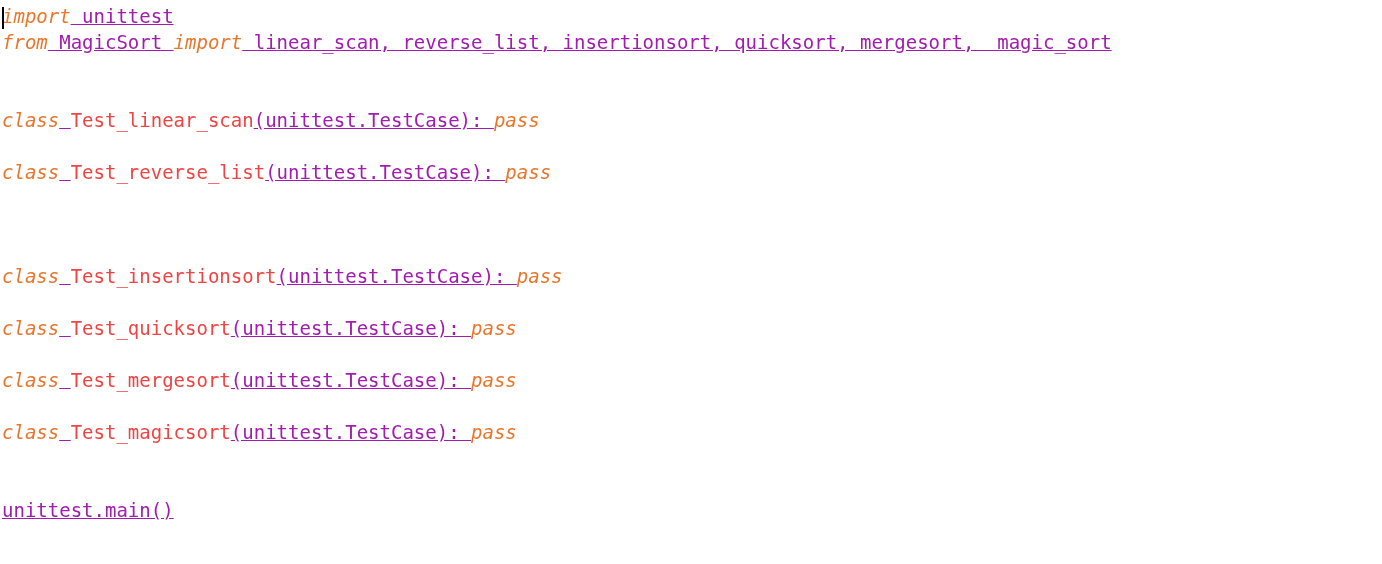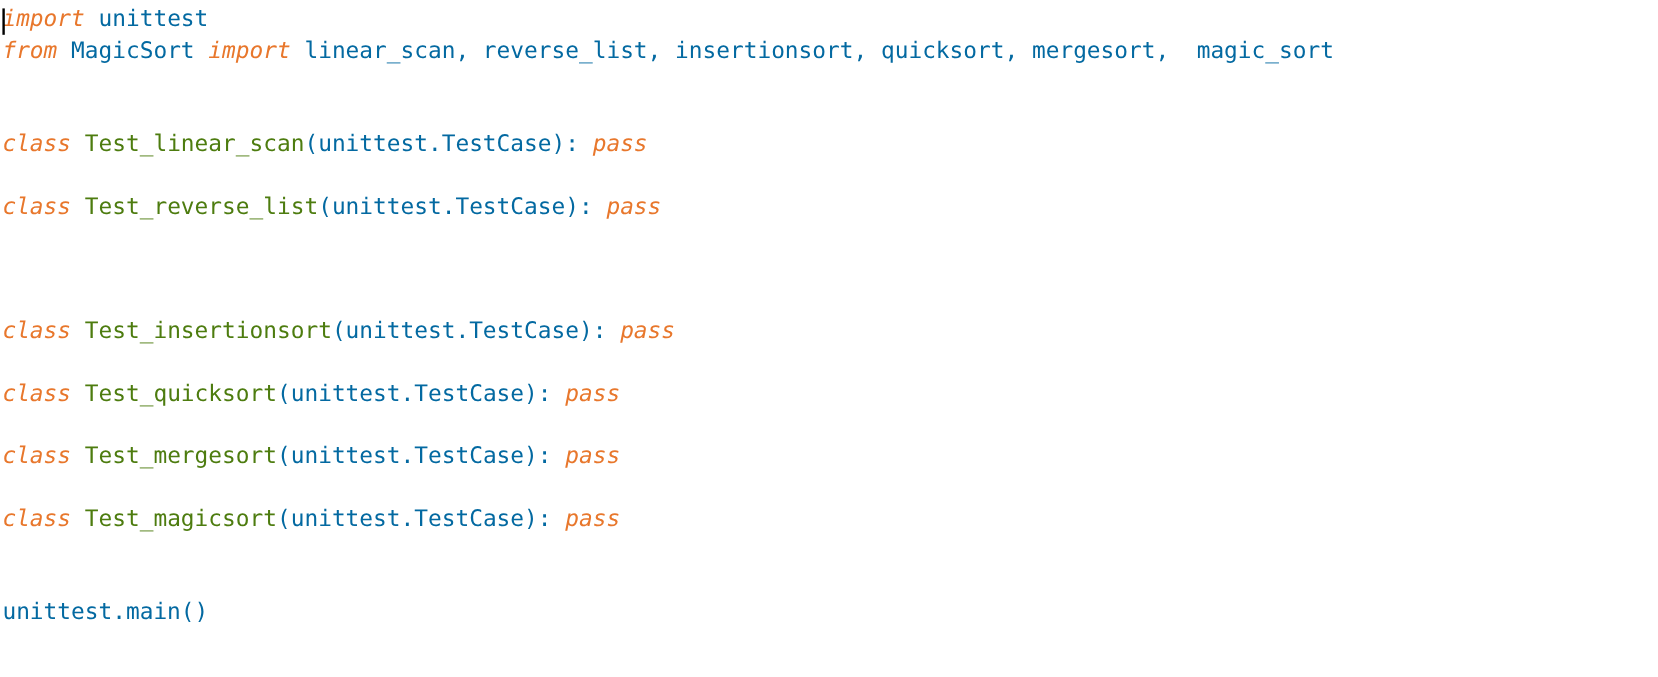--- a/index.html
+++ b/index.html
@@ -32,22 +32,22 @@
     height: 26px;
     line-height: 26px;
     white-space: pre;
     position: relative;
   }
   .line.blank {
     height: 26px;
   }
   
   .kw   { color: #e8772c; font-style: italic; }
-  .cls  { color: #4d7c0f; }
-  .plain{ color: #0369a1; }
+  .cls  { color: #ef4444; }
+  .plain{ color: #a21caf; text-decoration: underline; }
   
   .caret {
     position: absolute;
     left: 0px;
     top: 4px;
     width: 2px;
     height: 22px;
     background: #000000;
   }
 </style>

